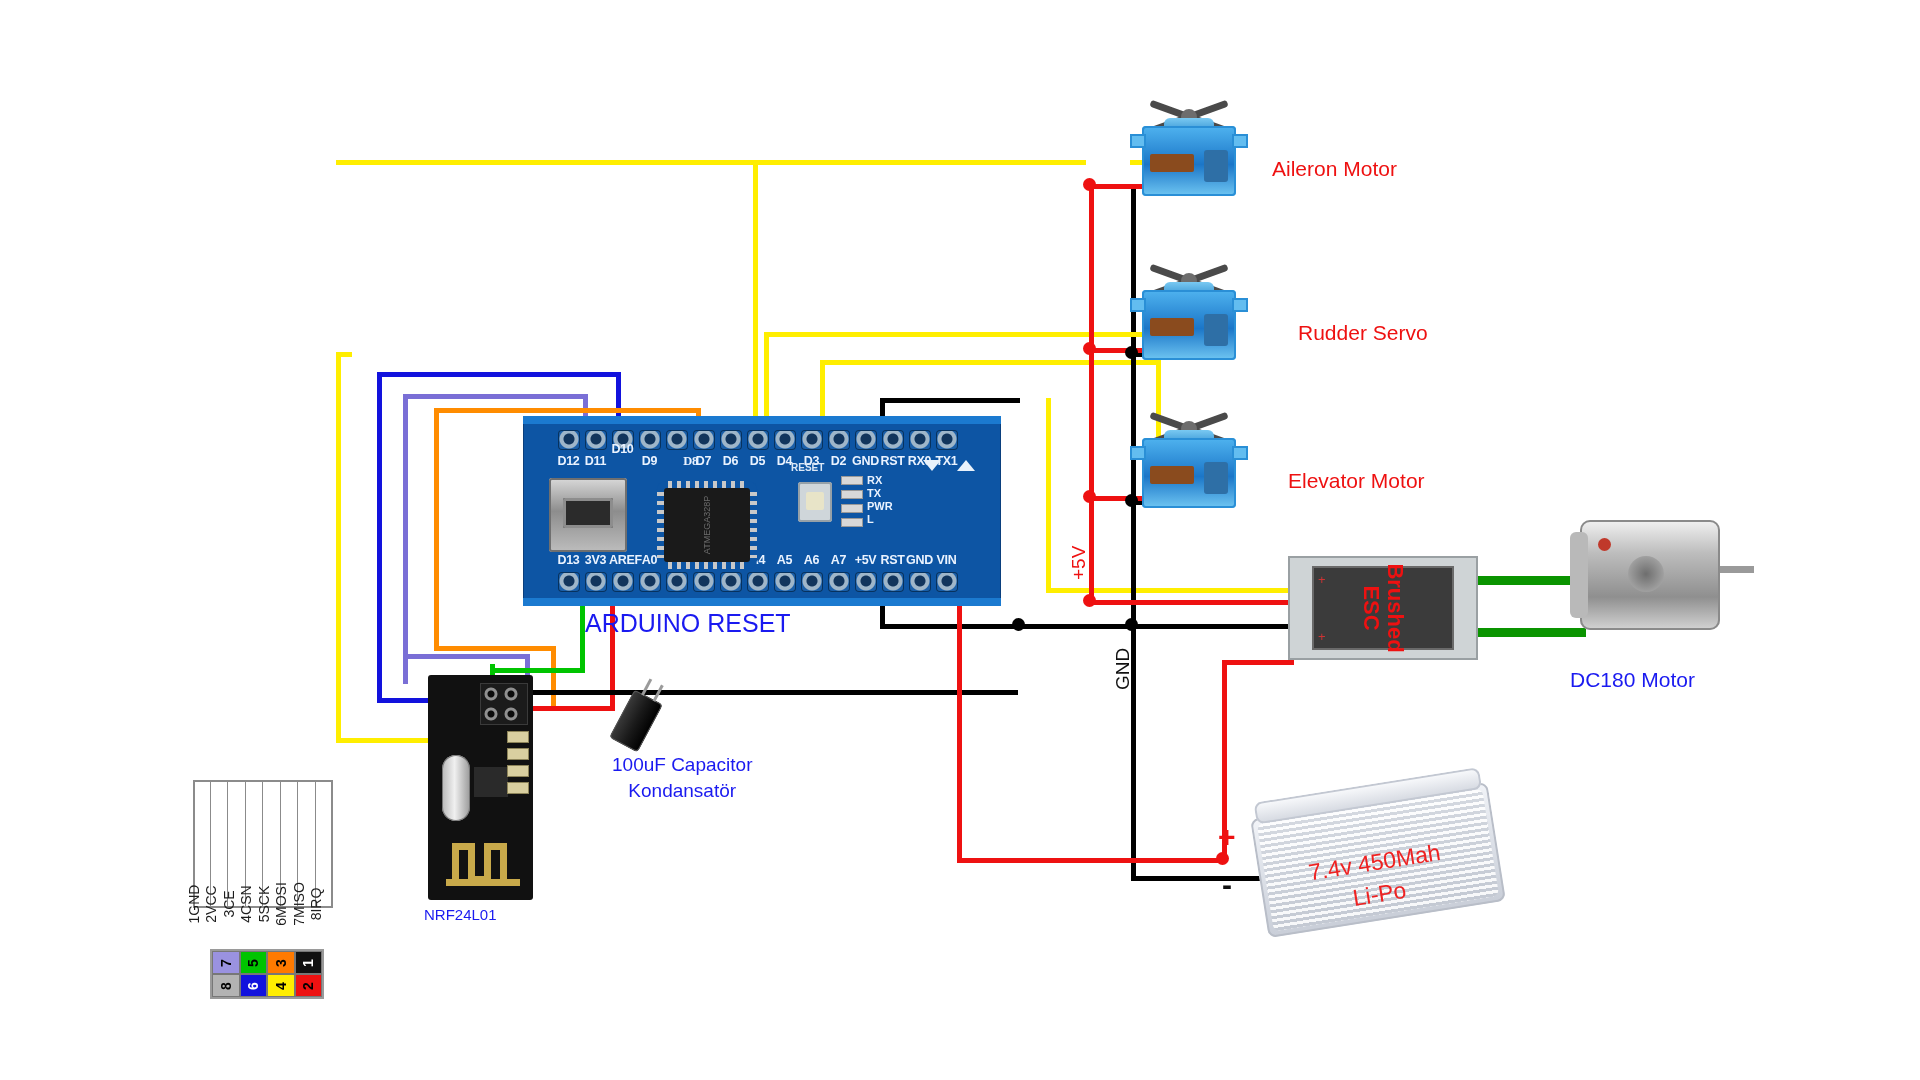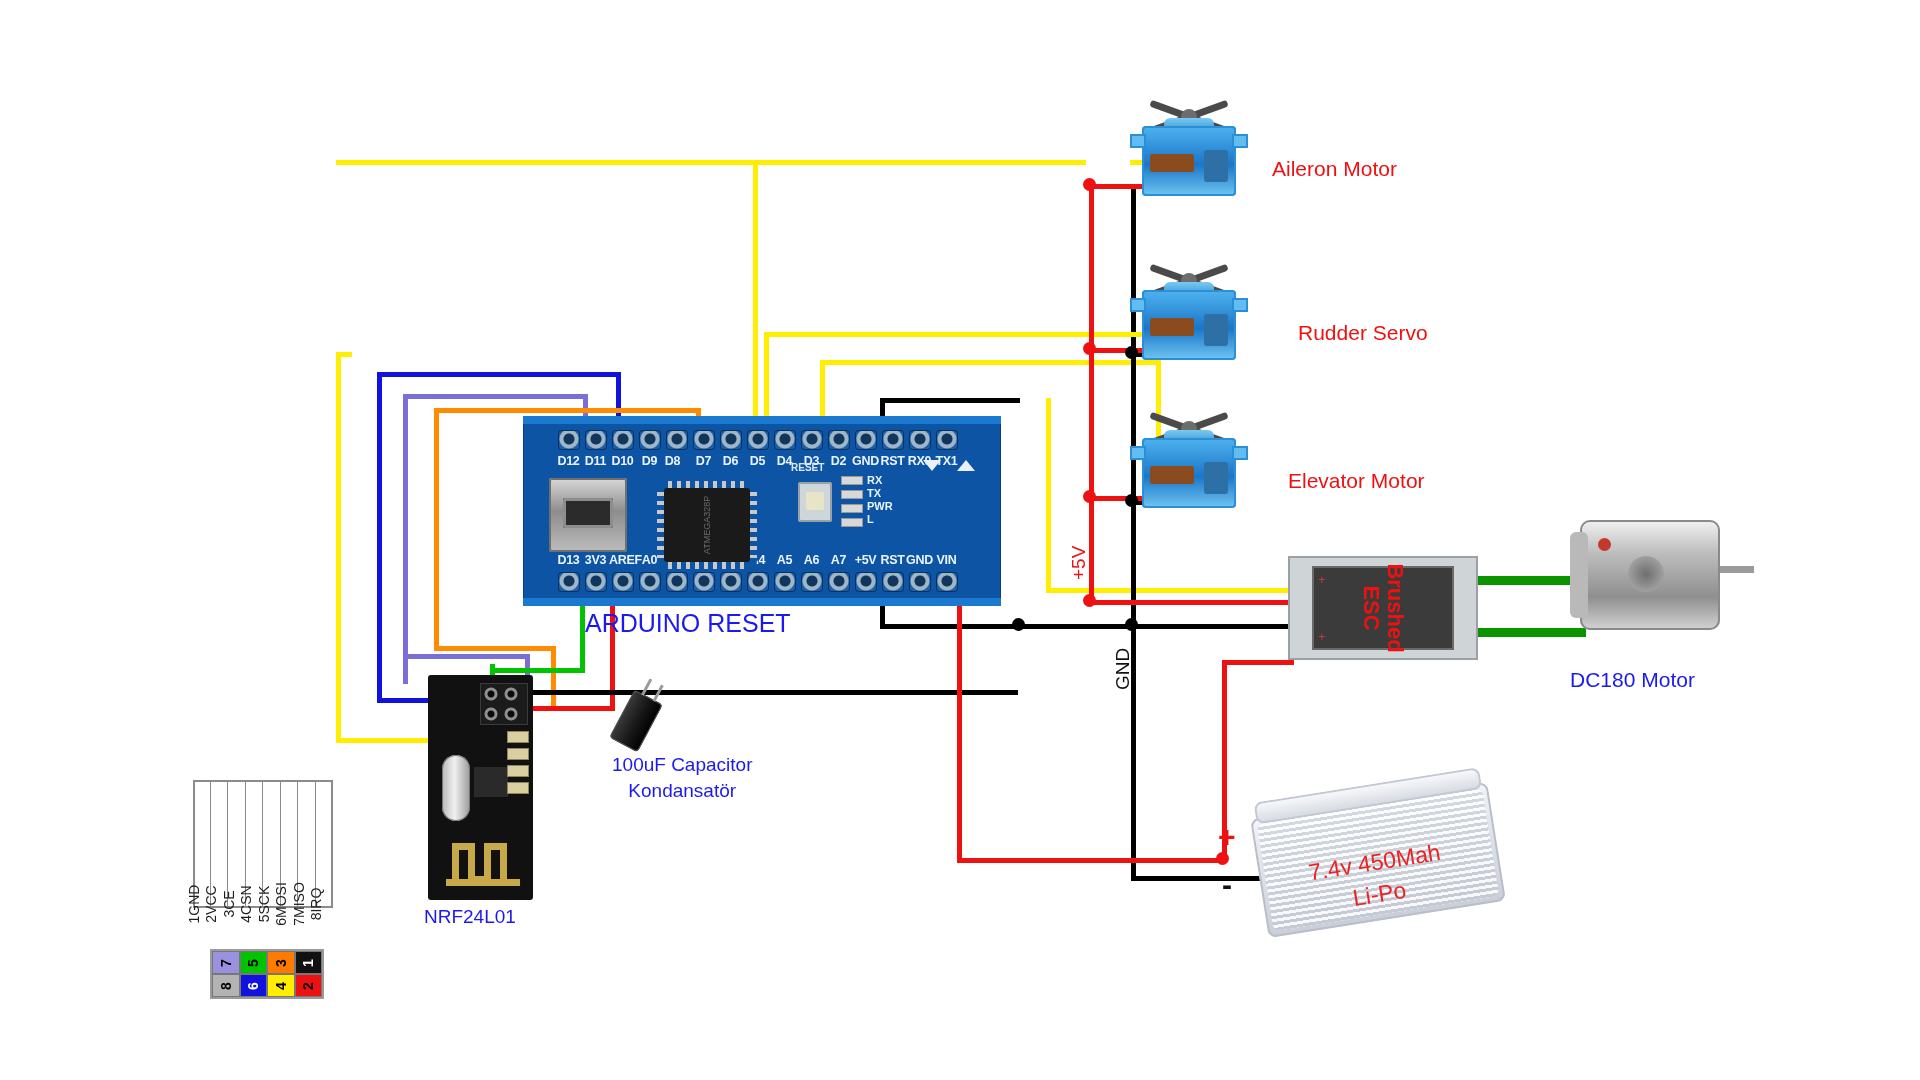--- a/index.html
+++ b/index.html
@@ -69,21 +69,21 @@
   #nrf .hole{position:absolute;width:14px;height:14px;border-radius:50%;
       background:radial-gradient(circle,#0b0b0b 0 3px,#8f8f8f 4px 6px,#1b1b1b 7px);}
   #nrf .xtal{position:absolute;left:14px;top:80px;width:28px;height:66px;border-radius:14px;
       background:linear-gradient(90deg,#b9b9b9,#f0f0f0 45%,#9a9a9a);box-shadow:inset 0 0 0 1px #777;}
   #nrf .ic{position:absolute;left:46px;top:92px;width:34px;height:30px;background:#2a2a2a;
       box-shadow:0 0 0 2px #111;}
   #nrf .ant{position:absolute;left:18px;top:160px;width:74px;height:52px;}
   #nrf .ant i{position:absolute;background:#c8a94a;}
   #nrf .pads{position:absolute;right:4px;top:56px;width:22px;}
   #nrf .pads i{display:block;height:12px;background:#d9cfa0;margin-bottom:5px;box-shadow:inset 0 0 0 1px #8d8459;}
-  .nrfname{position:absolute;left:424px;top:906px;color:#1a1af0;font-size:19px;}
+  .nrfname{position:absolute;left:424px;top:906px;color:#1a1af0;font-size:15px;}
 
   
   #pintable{position:absolute;left:193px;top:780px;width:140px;height:128px;
       background:#fff;box-shadow:inset 0 0 0 2px #8b8b8b;display:flex;}
   #pintable .col{flex:1;position:relative;box-shadow:inset -1px 0 0 #8b8b8b;}
   #pintable .col:last-child{box-shadow:none;}
   #pintable .col span{position:absolute;left:50%;bottom:4px;transform:translateX(-50%) rotate(-90deg);
       transform-origin:bottom center;white-space:nowrap;font-size:14px;color:#1d1d1d;
       font-family:"Liberation Sans",sans-serif;}
   #legend{position:absolute;left:212px;top:951px;width:110px;height:46px;box-shadow:0 0 0 2px #9a9a9a;display:flex;flex-direction:column;}
@@ -265,23 +265,23 @@
         <div class="pin"></div>
         <div class="pin"></div>
         <div class="pin"></div>
         <div class="pin"></div>
         <div class="pin"></div>
         <div class="pin"></div>
       </div>
     <div id="top-hdr-labels">
         <div class="pinlbl" style="left: 32px; width: 27px; top: 38px;">D12</div>
         <div class="pinlbl" style="left: 59px; width: 27px; top: 38px;">D11</div>
-        <div class="pinlbl" style="left: 86px; width: 27px; top: 38px;">D10</div>
+        <div class="pinlbl" style="left: 86px; width: 27px; top: 26px;">D10</div>
         <div class="pinlbl" style="left: 113px; width: 27px; top: 38px;">D9</div>
-        <div class="pinlbl" style="left: 136px; width: 27px; top: 38px;">D8</div>
+        <div class="pinlbl" style="left: 154px; width: 27px; top: 38px; font-family: Liberation Serif, serif;">D8</div>
         <div class="pinlbl" style="left: 167px; width: 27px; top: 38px;">D7</div>
         <div class="pinlbl" style="left: 194px; width: 27px; top: 38px;">D6</div>
         <div class="pinlbl" style="left: 221px; width: 27px; top: 38px;">D5</div>
         <div class="pinlbl" style="left: 248px; width: 27px; top: 38px;">D4</div>
         <div class="pinlbl" style="left: 275px; width: 27px; top: 38px;">D3</div>
         <div class="pinlbl" style="left: 302px; width: 27px; top: 38px;">D2</div>
         <div class="pinlbl" style="left: 329px; width: 27px; top: 38px;">GND</div>
         <div class="pinlbl" style="left: 356px; width: 27px; top: 38px;">RST</div>
         <div class="pinlbl" style="left: 383px; width: 27px; top: 38px;">RX0</div>
         <div class="pinlbl" style="left: 410px; width: 27px; top: 38px;">TX1</div>

